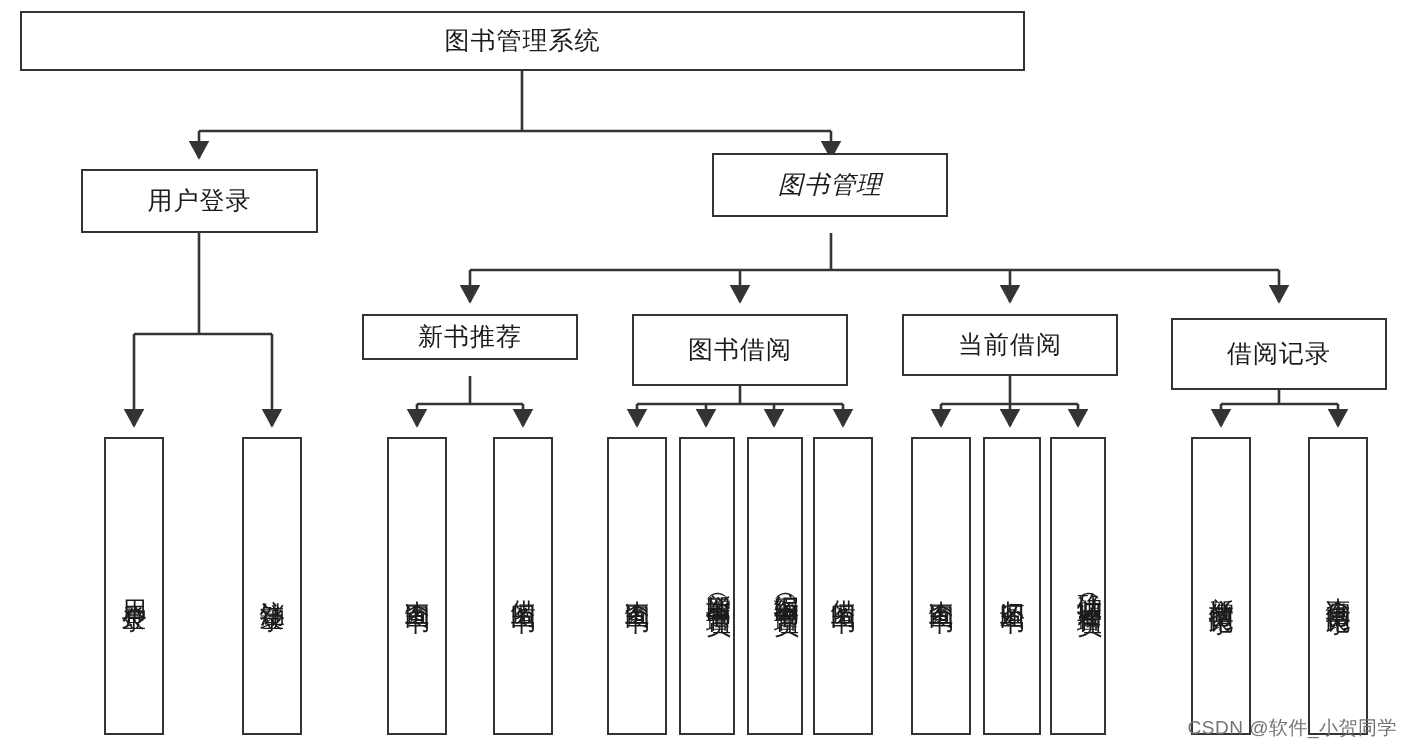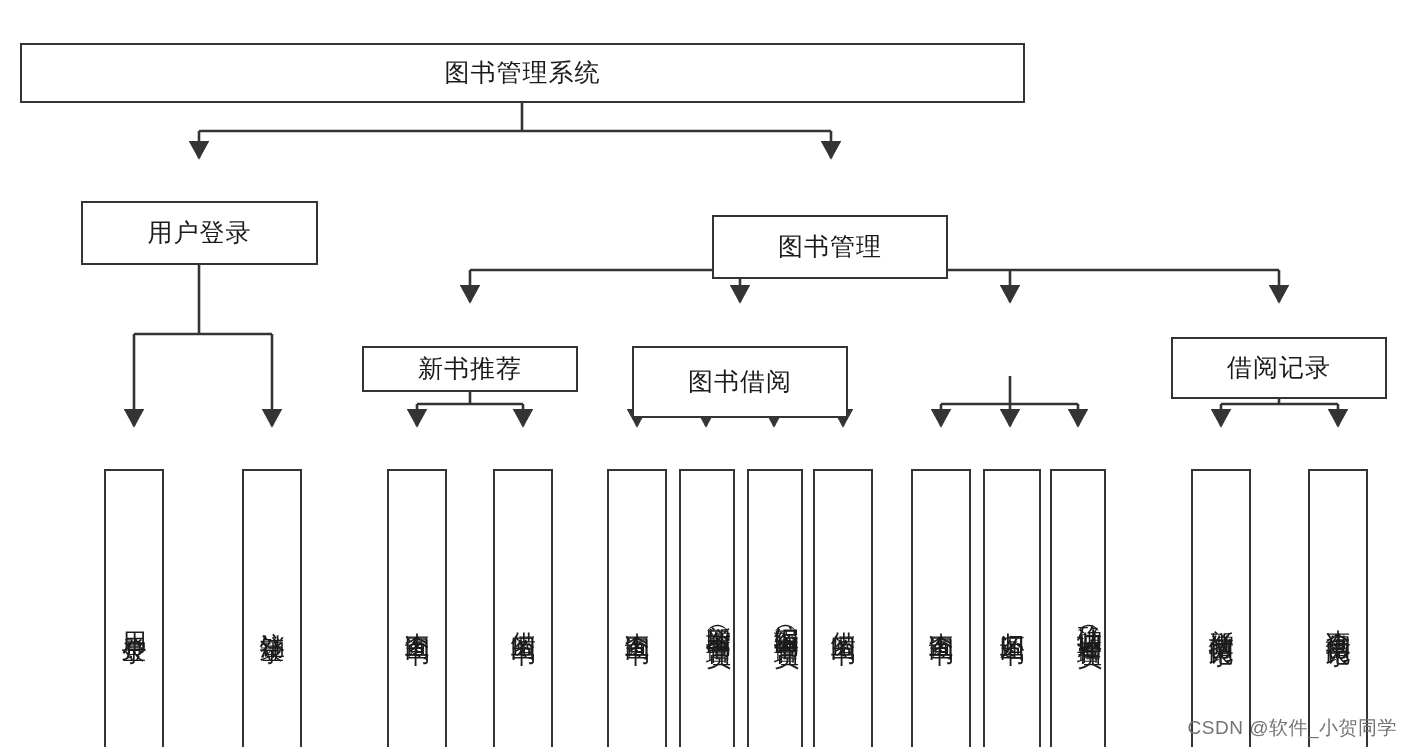--- a/index.html
+++ b/index.html
@@ -30,21 +30,20 @@
     position: absolute;
     box-sizing: border-box;
     background: #ffffff;
     border: 2.5px solid #343434;
     display: flex;
     align-items: center;
     justify-content: center;
     color: #1b1b1b;
     text-align: center;
     line-height: 1.18;
-    margin-top: 32px;
   }
   .node.horiz {
     font-size: 25px;
     letter-spacing: 1px;
   }
   .node.vert {
     writing-mode: vertical-rl;
     text-orientation: upright;
     font-size: 25px;
     letter-spacing: 3px;
@@ -129,34 +128,37 @@
   </svg>
 
   <div class="node horiz" style="left:20px; top:11px; width:1005px; height:60px;">
     <span class="node-label">图书管理系统</span>
   </div>
 
   <div class="node horiz" style="left:81px; top:169px; width:237px; height:64px;">
     <span class="node-label">用户登录</span>
   </div>
 
-  <div class="node horiz" style="left:712px; top:183px; width:236px; height:64px;">
+  <div class="node horiz" style="left:712px; top:153px; width:236px; height:64px;font-style:italic;">
     <span class="node-label">图书管理</span>
   </div>
 
   <div class="node horiz" style="left:362px; top:314px; width:216px; height:46px;">
     <span class="node-label">新书推荐</span>
   </div>
 
   <div class="node horiz" style="left:632px; top:314px; width:216px; height:72px;">
     <span class="node-label">图书借阅</span>
   </div>
 
-
-  <div class="node horiz" style="left:1171px; top:305px; width:216px; height:62px;">
+  <div class="node horiz" style="left:902px; top:314px; width:216px; height:62px;">
+    <span class="node-label">当前借阅</span>
+  </div>
+
+  <div class="node horiz" style="left:1171px; top:318px; width:216px; height:72px;">
     <span class="node-label">借阅记录</span>
   </div>
 
   <div class="node vert tall" style="left:104px; top:437px; width:60px; height:298px;">
     <span class="node-label">用户登录</span>
   </div>
 
   <div class="node vert tall" style="left:242px; top:437px; width:60px; height:298px;">
     <span class="node-label">注销登录</span>
   </div>

